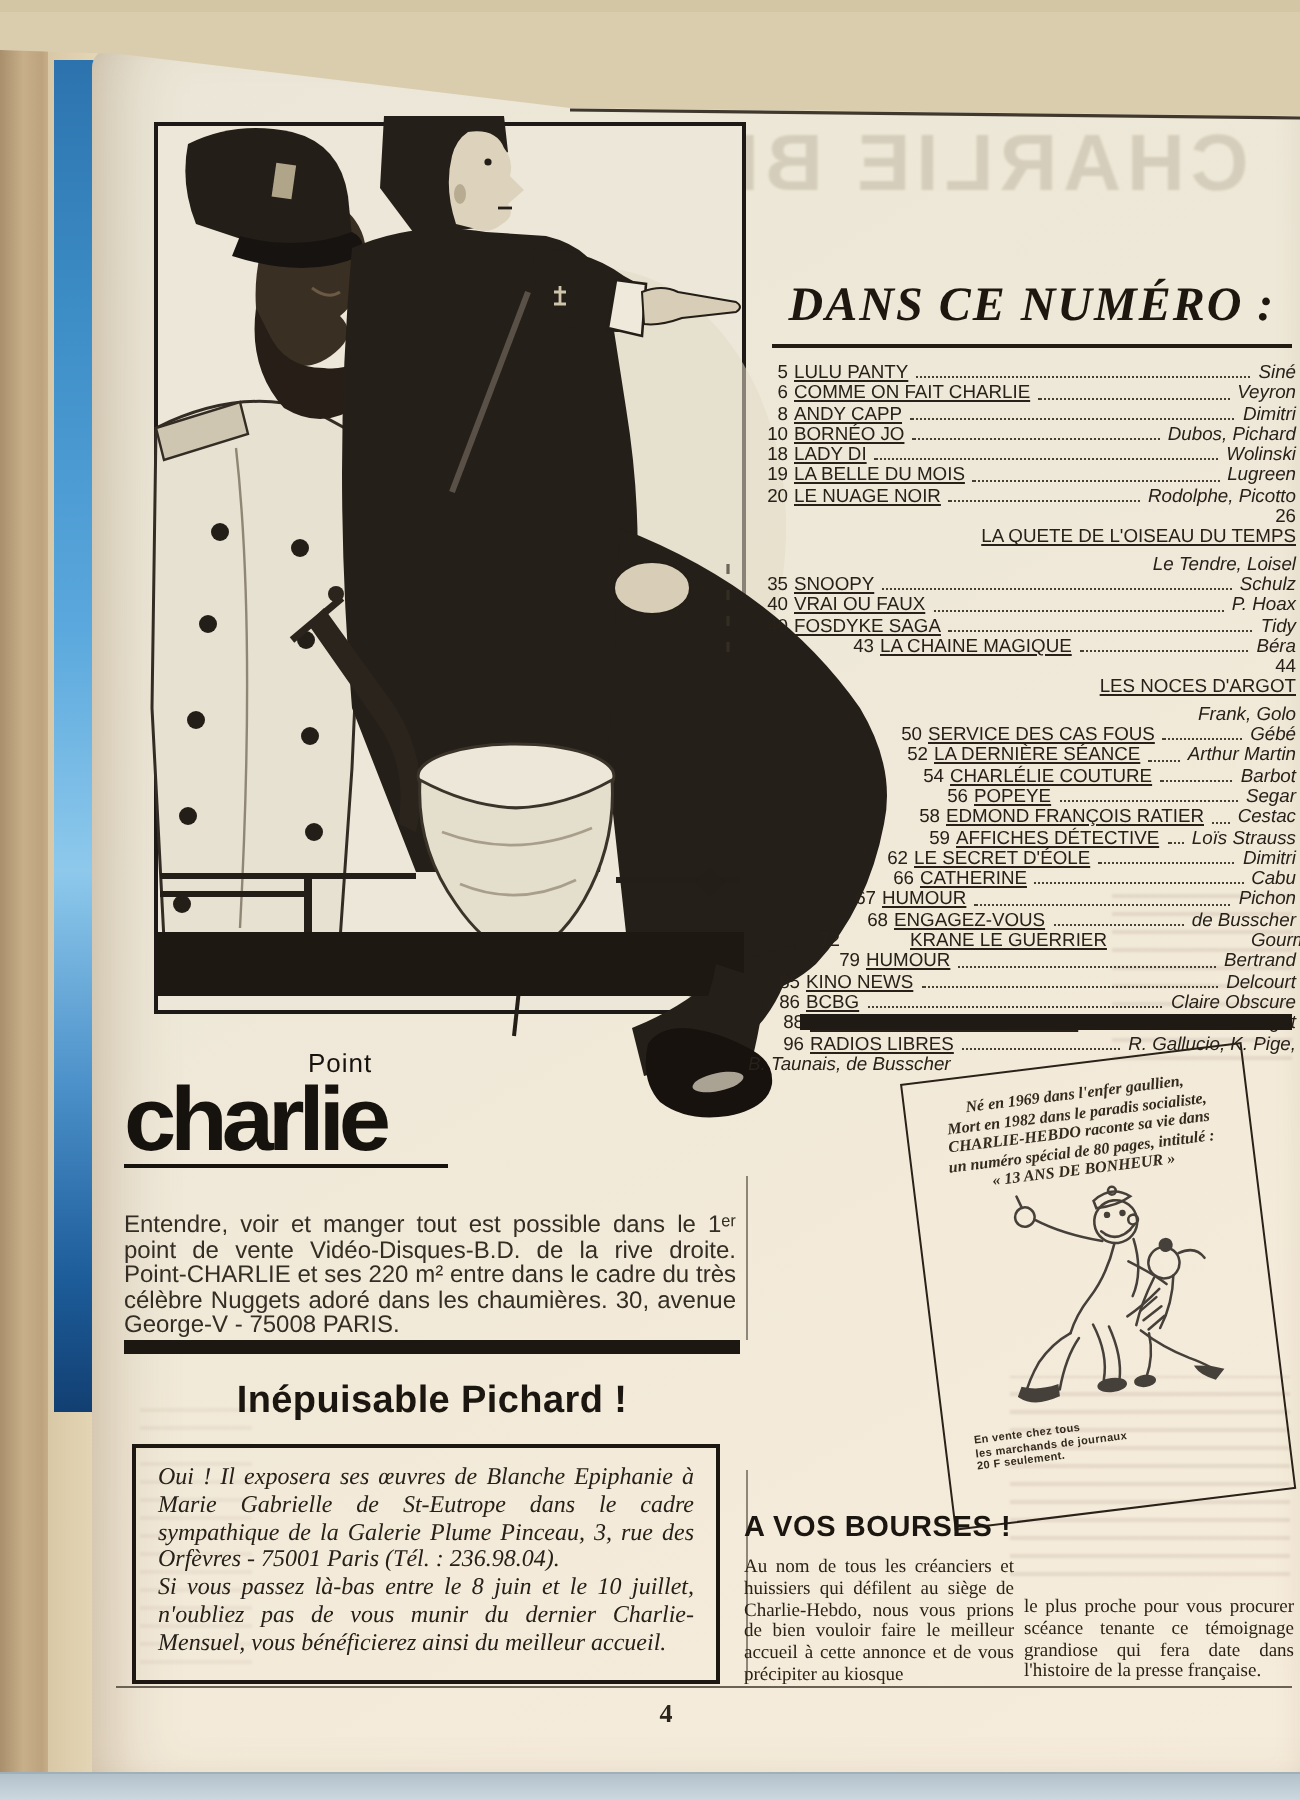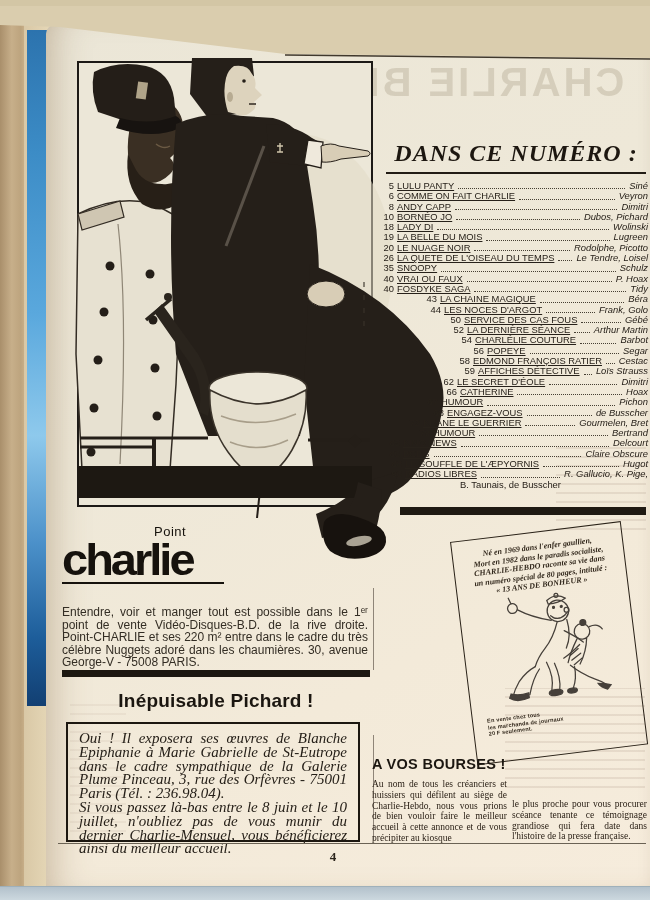--- a/index.html
+++ b/index.html
@@ -33,41 +33,41 @@
   .toc{left:374px;top:140px;width:274px;color:#27211a;}
   .toc-title{font-family:"Liberation Serif",serif;font-style:italic;font-weight:700;
          font-size:24px;letter-spacing:1px;text-align:center;color:#1d1710;
          border-bottom:2.2px solid #221c15;padding-bottom:5px;margin:0 2px 7px 12px;}
   .toc-list{font-size:9.4px;line-height:10.3px;}
   .toc-row{display:flex;align-items:flex-end;}
   .toc-num{width:20px;text-align:right;flex:none;}
   .toc-title-cell{white-space:nowrap;padding-left:3px;text-decoration:underline;}
   .toc-dots{flex:1;border-bottom:1.7px dotted #463f33;margin:0 4px 2px;}
   .toc-auth{font-style:italic;white-space:nowrap;}
-  .toc-wrap{display:block;text-align:center;padding-right:1px;}
+  .toc-wrap{display:block;text-align:left;font-style:italic;padding-right:1px;}
 
   .divider-right{left:400px;top:507px;width:246px;height:8px;background:#1f1a13;}
 
   
   .logo{left:62px;top:524px;width:162px;color:#16120d;
         border-bottom:2.5px solid #16120d;padding-bottom:3px;}
   .logo-point{font-size:13px;margin-left:92px;letter-spacing:.5px;}
   .logo-main{font-size:47px;font-weight:bold;letter-spacing:-3px;line-height:40px;
         transform:scaleY(.96);transform-origin:left bottom;}
   .charlie-body{left:62px;top:606px;width:306px;font-size:12px;line-height:12.6px;
         text-align:justify;color:#332d24;}
 
   .divider-left{left:62px;top:670px;width:308px;height:7px;background:#1c1710;}
 
   
   .pichard-head{left:62px;top:690px;width:308px;text-align:center;
         font-weight:bold;font-size:19px;letter-spacing:.2px;color:#1b1610;}
   .pichard-box{left:66px;top:722px;width:294px;height:120px;border:2px solid #1c1710;
         padding:8px 11px;font-family:"Liberation Serif",serif;font-style:italic;
-        font-size:15px;line-height:13.8px;text-align:justify;color:#262019;}
+        font-size:12px;line-height:13.8px;text-align:justify;color:#262019;}
   .pichard-box p{margin:0;}
 
   .vrule{width:1px;background:rgba(60,50,40,.55);}
 
   
   .ad-box{left:450px;top:542px;width:172px;height:225px;border:1.5px solid #2a2218;
         transform:rotate(-7deg);transform-origin:top left;color:#33291d;}
   .ad-lines{margin-top:10px;text-align:center;font-family:"Liberation Serif",serif;
         font-weight:bold;font-style:italic;font-size:8px;line-height:9.6px;}
   .ad-dancers{display:block;margin:2px auto 0;}
@@ -209,21 +209,21 @@
     <span class="toc-title-cell">LA BELLE DU MOIS</span>
     <span class="toc-dots"></span>
     <span class="toc-auth">Lugreen</span>
   </div>
         <div class="toc-row" style="padding-left: 0px;">
     <span class="toc-num">20</span>
     <span class="toc-title-cell">LE NUAGE NOIR</span>
     <span class="toc-dots"></span>
     <span class="toc-auth">Rodolphe, Picotto</span>
   </div>
-        <div class="toc-row" style="padding-left: 0px;">
+        <div class="toc-row" style="padding-left: 0px; flex-direction: column;">
     <span class="toc-num">26</span>
     <span class="toc-title-cell">LA QUETE DE L'OISEAU DU TEMPS</span>
     <span class="toc-dots"></span>
     <span class="toc-auth">Le Tendre, Loisel</span>
   </div>
         <div class="toc-row" style="padding-left: 0px;">
     <span class="toc-num">35</span>
     <span class="toc-title-cell">SNOOPY</span>
     <span class="toc-dots"></span>
     <span class="toc-auth">Schulz</span>
@@ -239,21 +239,21 @@
     <span class="toc-title-cell">FOSDYKE SAGA</span>
     <span class="toc-dots"></span>
     <span class="toc-auth">Tidy</span>
   </div>
         <div class="toc-row" style="padding-left: 43px;">
     <span class="toc-num">43</span>
     <span class="toc-title-cell">LA CHAINE MAGIQUE</span>
     <span class="toc-dots"></span>
     <span class="toc-auth">Béra</span>
   </div>
-        <div class="toc-row" style="padding-left: 47px;">
+        <div class="toc-row" style="padding-left: 47px; flex-direction: column;">
     <span class="toc-num">44</span>
     <span class="toc-title-cell">LES NOCES D'ARGOT</span>
     <span class="toc-dots"></span>
     <span class="toc-auth">Frank, Golo</span>
   </div>
         <div class="toc-row" style="padding-left: 67px;">
     <span class="toc-num">50</span>
     <span class="toc-title-cell">SERVICE DES CAS FOUS</span>
     <span class="toc-dots"></span>
     <span class="toc-auth">Gébé</span>
@@ -291,35 +291,35 @@
         <div class="toc-row" style="padding-left: 60px;">
     <span class="toc-num">62</span>
     <span class="toc-title-cell">LE SECRET D'ÉOLE</span>
     <span class="toc-dots"></span>
     <span class="toc-auth">Dimitri</span>
   </div>
         <div class="toc-row" style="padding-left: 63px;">
     <span class="toc-num">66</span>
     <span class="toc-title-cell">CATHERINE</span>
     <span class="toc-dots"></span>
-    <span class="toc-auth">Hoax</span>
+    <span class="toc-auth">Cabu</span>
   </div>
         <div class="toc-row" style="padding-left: 44px;">
     <span class="toc-num">67</span>
     <span class="toc-title-cell">HUMOUR</span>
     <span class="toc-dots"></span>
     <span class="toc-auth">Pichon</span>
   </div>
         <div class="toc-row" style="padding-left: 50px;">
     <span class="toc-num">68</span>
     <span class="toc-title-cell">ENGAGEZ-VOUS</span>
     <span class="toc-dots"></span>
     <span class="toc-auth">de Busscher</span>
   </div>
-        <div class="toc-row" style="padding-left: 26px;">
+        <div class="toc-row" style="padding-left: 26px; gap: 32px;">
     <span class="toc-num">72</span>
     <span class="toc-title-cell">KRANE LE GUERRIER</span>
     <span class="toc-dots"></span>
     <span class="toc-auth">Gourmelen, Bret</span>
   </div>
         <div class="toc-row" style="padding-left: 36px;">
     <span class="toc-num">79</span>
     <span class="toc-title-cell">HUMOUR</span>
     <span class="toc-dots"></span>
     <span class="toc-auth">Bertrand</span>

